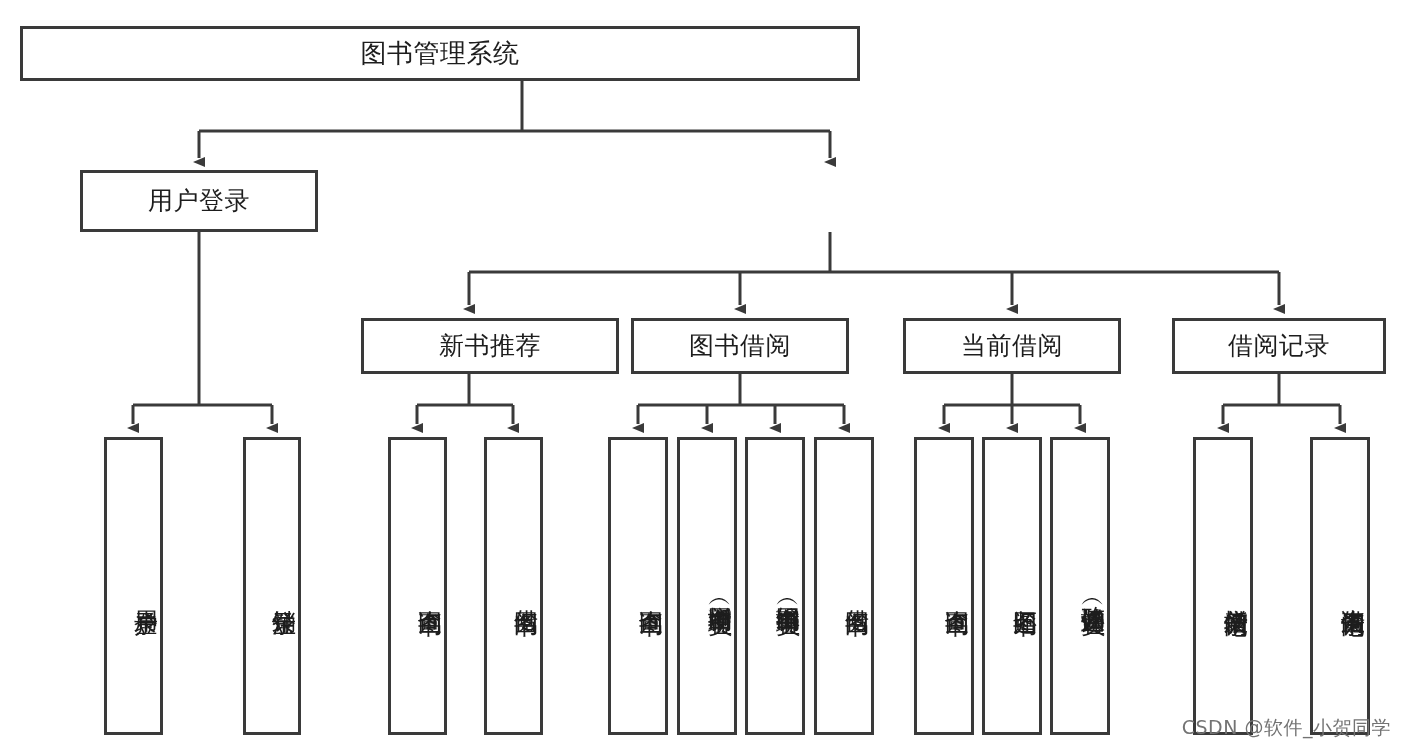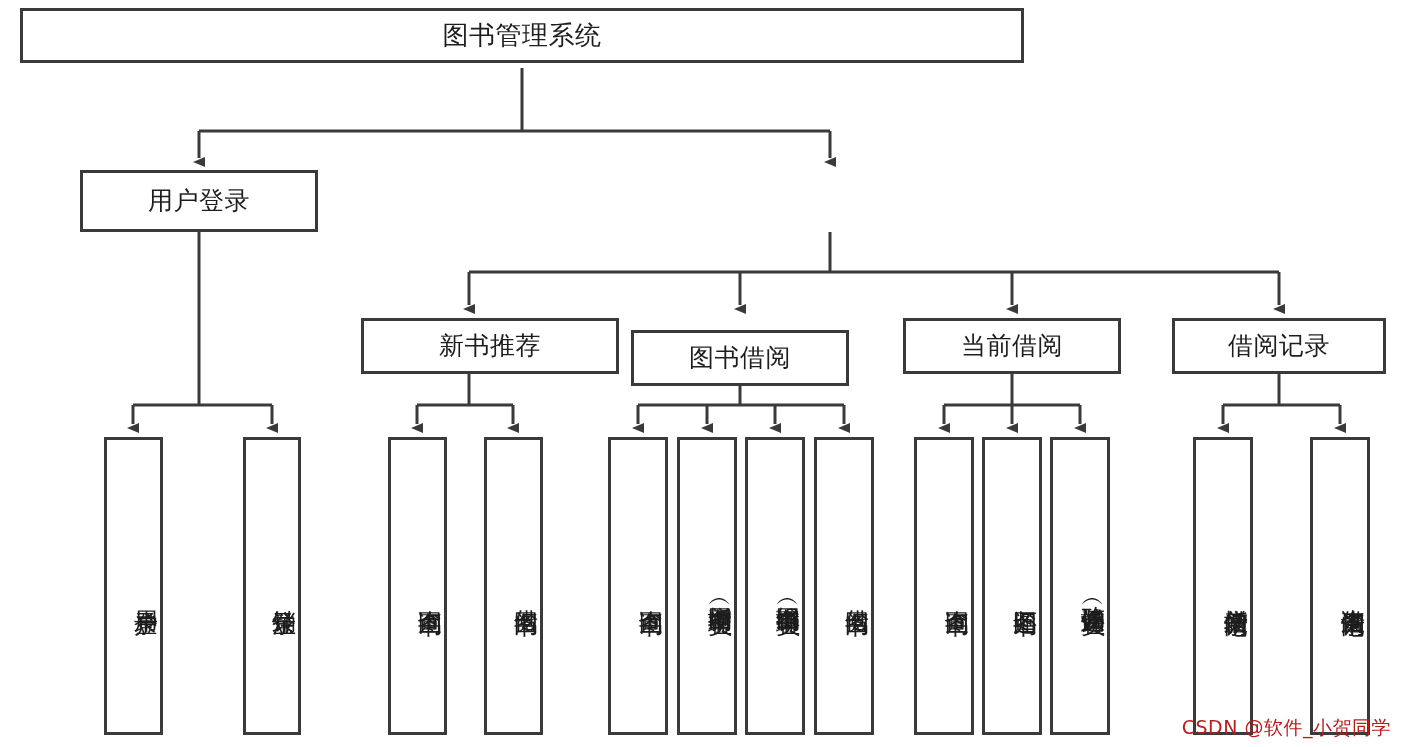--- a/index.html
+++ b/index.html
@@ -56,21 +56,21 @@
     padding-top: 10px;
   }
   .node-title {
     font-size: 26px;
   }
   #watermark {
     position: absolute;
     right: 14px;
     bottom: 6px;
     font-size: 19px;
-    color: #b91c1c;
+    color: #737373;
     white-space: nowrap;
     z-index: 5;
     letter-spacing: 0.5px;
   }
 </style>
 </head>
 <body>
 
 <div id="canvas">
 
@@ -117,32 +117,32 @@
       <path d="M1012,405 L1012,424" marker-end="url(#arrow)"></path>
       <path d="M1080,405 L1080,424" marker-end="url(#arrow)"></path>
 
       <path d="M1279,374 L1279,405"></path>
       <path d="M1223,405 L1340,405"></path>
       <path d="M1223,405 L1223,424" marker-end="url(#arrow)"></path>
       <path d="M1340,405 L1340,424" marker-end="url(#arrow)"></path>
     </g>
   </svg>
 
-  <div class="node node-h node-title" style="left:20px; top:8px; width:1004px; height:55px;">
+  <div class="node node-h node-title" style="left:20px; top:26px; width:840px; height:55px;">
     <span>图书管理系统</span>
   </div>
 
   <div class="node node-h" style="left:80px; top:170px; width:238px; height:62px;">
     <span>用户登录</span>
   </div>
 
   <div class="node node-h" style="left:361px; top:318px; width:258px; height:56px;">
     <span>新书推荐</span>
   </div>
-  <div class="node node-h" style="left:631px; top:318px; width:218px; height:56px;margin-top:12px;">
+  <div class="node node-h" style="left:631px; top:318px; width:218px; height:56px;">
     <span>图书借阅</span>
   </div>
   <div class="node node-h" style="left:903px; top:318px; width:218px; height:56px;">
     <span>当前借阅</span>
   </div>
   <div class="node node-h" style="left:1172px; top:318px; width:214px; height:56px;">
     <span>借阅记录</span>
   </div>
 
   <div class="node node-v" style="left:104px; top:437px; width:59px; height:298px;">

